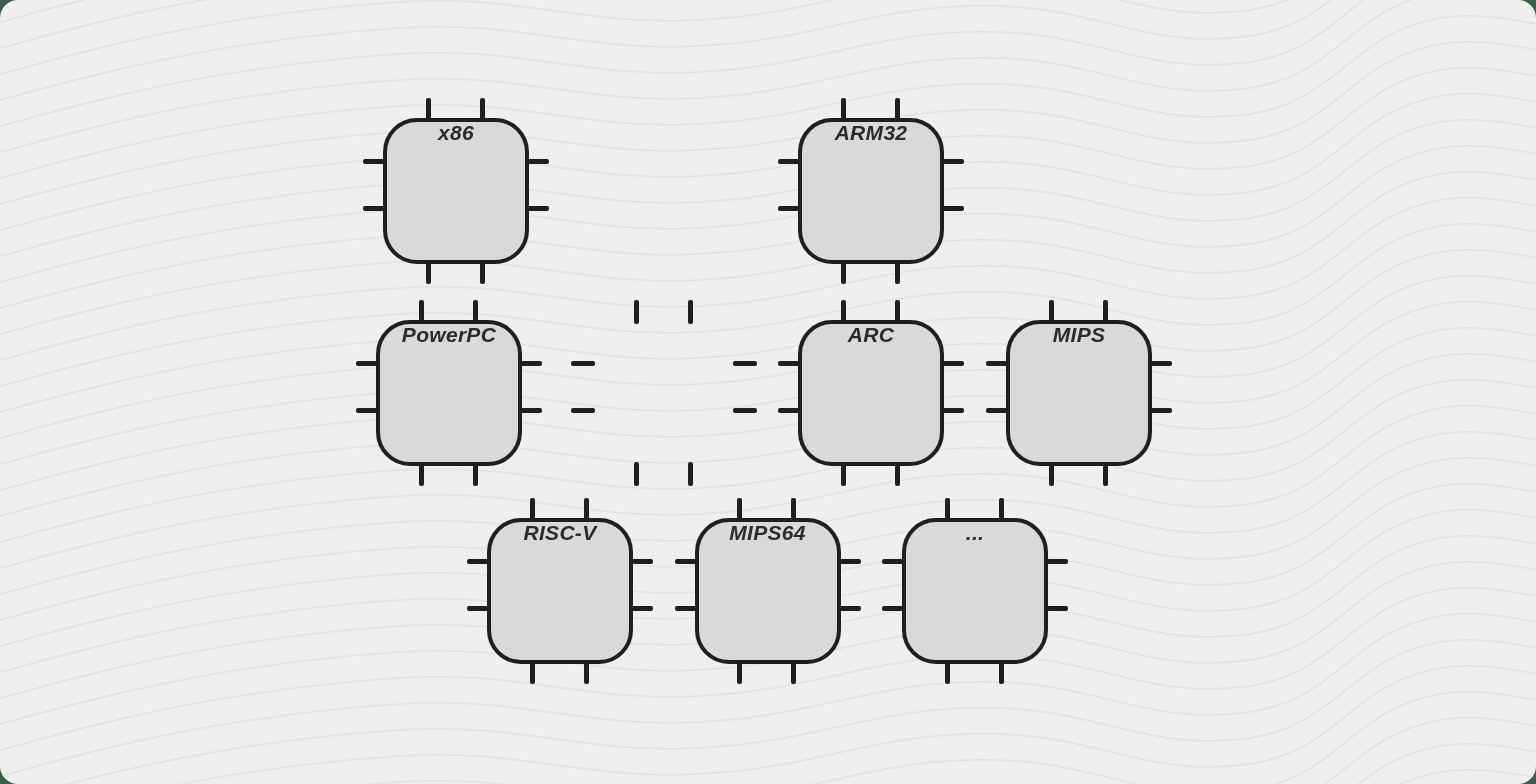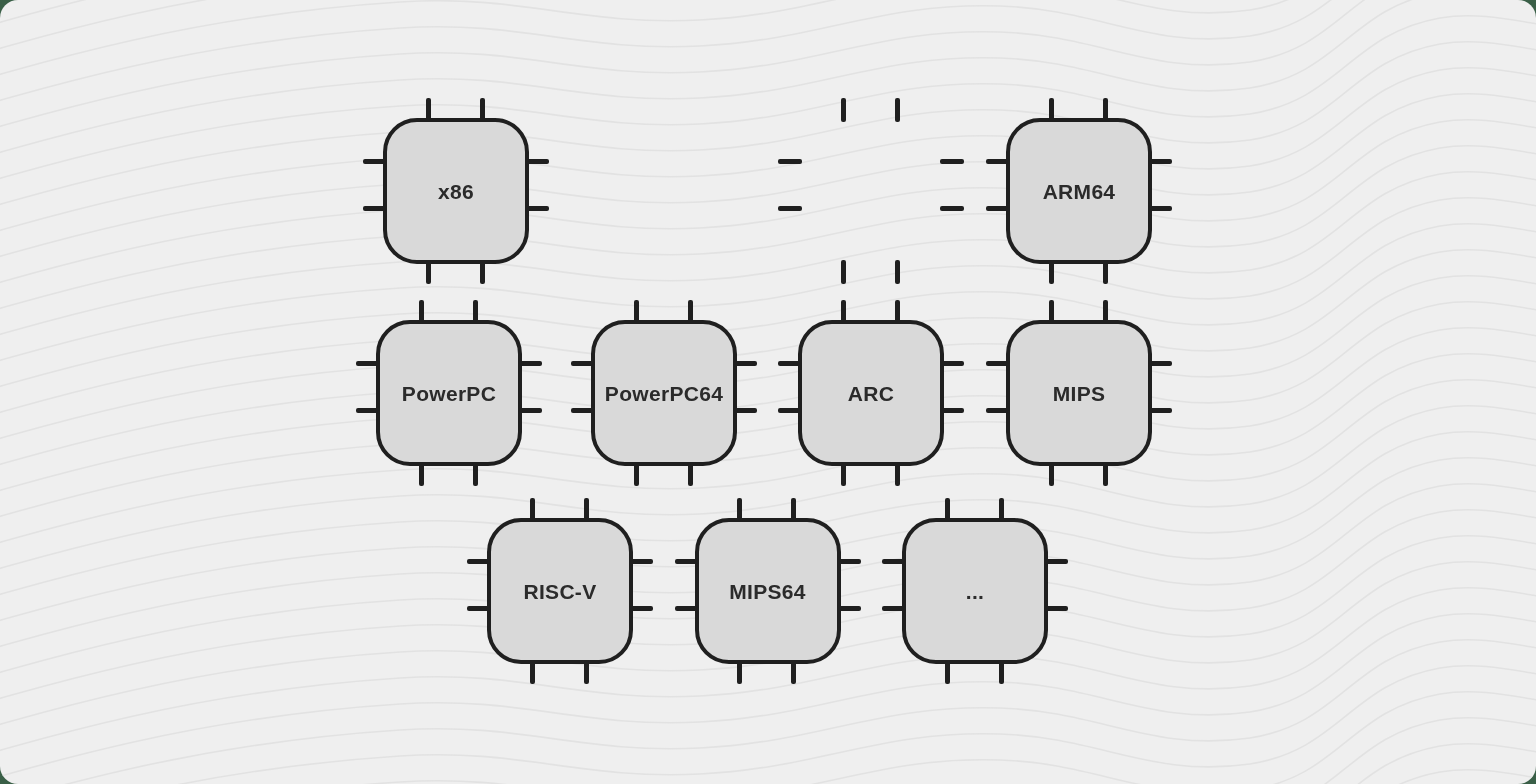--- a/index.html
+++ b/index.html
@@ -19,21 +19,21 @@
     border-radius:18px;overflow:hidden;
   }
   .waves{position:absolute;inset:0;width:100%;height:100%;}
   .chip-grid{position:absolute;inset:0;}
   .chip{position:absolute;width:186px;height:186px;}
   .chip-body{
     position:absolute;inset:20px;
     background:var(--chip-fill);
     border:4px solid var(--chip-stroke);
     border-radius:34px;
-    display:flex;align-items:center;justify-content:center;
+    display:flex;justify-content:center;font-style:italic;
   }
   .chip-label{
     font-size:21px;font-weight:700;color:var(--label);
     letter-spacing:.3px;line-height:1;
   }
   .pin{position:absolute;background:var(--chip-stroke);border-radius:2px;}
   .pin.v{width:5px;height:24px;}
   .pin.h{height:5px;width:24px;}
 </style>
 </head>
@@ -113,32 +113,22 @@
       </div>
       <div class="chip" style="left: 778px; top: 98px;">
         <div class="pin v" style="left: 62.76px; top: 0px;"></div>
         <div class="pin v" style="left: 62.76px; bottom: 0px;"></div>
         <div class="pin v" style="left: 116.78px; top: 0px;"></div>
         <div class="pin v" style="left: 116.78px; bottom: 0px;"></div>
         <div class="pin h" style="top: 61.3px; left: 0px;"></div>
         <div class="pin h" style="top: 61.3px; right: 0px;"></div>
         <div class="pin h" style="top: 108.02px; left: 0px;"></div>
         <div class="pin h" style="top: 108.02px; right: 0px;"></div>
-      </div>
-      <div class="chip" style="left: 986px; top: 98px;">
-        <div class="pin v" style="left: 62.76px; top: 0px;"></div>
-        <div class="pin v" style="left: 62.76px; bottom: 0px;"></div>
-        <div class="pin v" style="left: 116.78px; top: 0px;"></div>
-        <div class="pin v" style="left: 116.78px; bottom: 0px;"></div>
-        <div class="pin h" style="top: 61.3px; left: 0px;"></div>
-        <div class="pin h" style="top: 61.3px; right: 0px;"></div>
-        <div class="pin h" style="top: 108.02px; left: 0px;"></div>
-        <div class="pin h" style="top: 108.02px; right: 0px;"></div>
-        <div class="chip-body">
-          <span class="chip-label">ARM64</span>
+        <div class="chip-body">
+          <span class="chip-label">ARM32</span>
         </div>
       </div>
       <div class="chip" style="left: 356px; top: 300px;">
         <div class="pin v" style="left: 62.76px; top: 0px;"></div>
         <div class="pin v" style="left: 62.76px; bottom: 0px;"></div>
         <div class="pin v" style="left: 116.78px; top: 0px;"></div>
         <div class="pin v" style="left: 116.78px; bottom: 0px;"></div>
         <div class="pin h" style="top: 61.3px; left: 0px;"></div>
         <div class="pin h" style="top: 61.3px; right: 0px;"></div>
         <div class="pin h" style="top: 108.02px; left: 0px;"></div>
@@ -149,23 +139,20 @@
       </div>
       <div class="chip" style="left: 571px; top: 300px;">
         <div class="pin v" style="left: 62.76px; top: 0px;"></div>
         <div class="pin v" style="left: 62.76px; bottom: 0px;"></div>
         <div class="pin v" style="left: 116.78px; top: 0px;"></div>
         <div class="pin v" style="left: 116.78px; bottom: 0px;"></div>
         <div class="pin h" style="top: 61.3px; left: 0px;"></div>
         <div class="pin h" style="top: 61.3px; right: 0px;"></div>
         <div class="pin h" style="top: 108.02px; left: 0px;"></div>
         <div class="pin h" style="top: 108.02px; right: 0px;"></div>
-        <div class="chip-body">
-          <span class="chip-label">PowerPC64</span>
-        </div>
       </div>
       <div class="chip" style="left: 778px; top: 300px;">
         <div class="pin v" style="left: 62.76px; top: 0px;"></div>
         <div class="pin v" style="left: 62.76px; bottom: 0px;"></div>
         <div class="pin v" style="left: 116.78px; top: 0px;"></div>
         <div class="pin v" style="left: 116.78px; bottom: 0px;"></div>
         <div class="pin h" style="top: 61.3px; left: 0px;"></div>
         <div class="pin h" style="top: 61.3px; right: 0px;"></div>
         <div class="pin h" style="top: 108.02px; left: 0px;"></div>
         <div class="pin h" style="top: 108.02px; right: 0px;"></div>

